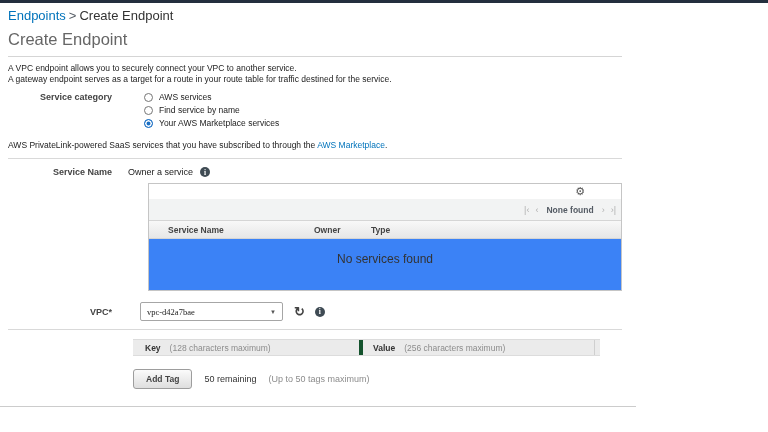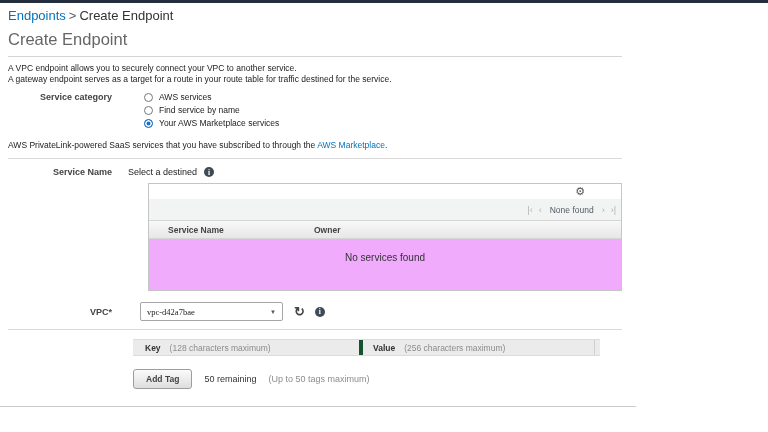--- a/index.html
+++ b/index.html
@@ -76,32 +76,32 @@
     font-family:"Liberation Sans", sans-serif; font-size:8px; color:#333;
     padding:0 4px 0 17px; background:#fff; outline:none;
   }
   .filter-input::placeholder { color:#8c8c8c; }
   .mag-icon { position:absolute; left:4px; top:3px; width:7px; height:7px;
     border:1.3px solid #8a8a8a; border-radius:50%; }
   .mag-icon::after { content:""; position:absolute; left:5px; top:6px; width:4px; height:1.3px;
     background:#8a8a8a; transform:rotate(45deg); }
   .pagination { margin-left:auto; display:flex; align-items:center; gap:6px; color:#b0b0b0; font-size:9px; }
   .pagination .pg-btn { cursor:default; }
-  .pagination .pg-label { color:#545b64; font-weight:normal; font-size:8.5px; margin:0 2px;text-align:center; }
+  .pagination .pg-label { color:#545b64; font-weight:bold; font-size:8.5px; margin:0 2px;text-align:center; }
 
   .thead {
     display:flex; align-items:center; height:19px; flex:none;
     background:linear-gradient(#f8f8f8,#e7e7e7);
     border-top:1px solid #d5d5d5; border-bottom:1px solid #d5d5d5;
     font-weight:bold; color:#444; font-size:8.5px;
   }
   .thead .col1 { padding-left:19px; width:165px; flex:none; }
   .thead .col2 { width:57px; flex:none; }
   .thead .col3 { flex:1; }
-  .tbody { flex:1; display:flex; justify-content:center; padding-top:13px; color:#333; font-size:10px; background:#f0abfc; }
+  .tbody { flex:1; display:flex; justify-content:center; padding-top:13px; color:#333; font-size:12px; background:#3b82f6; }
 
   
   .vpc-row { margin-top:11px; display:flex; align-items:center; }
   .select-box {
     margin-left:28px; width:143px; height:19px; border:1px solid #a6a6a6; border-radius:2px;
     background:#fff; display:flex; align-items:center; padding:0 6px; cursor:pointer;font-family:Liberation Serif, serif;
   }
   .select-box .sel-value { font-size:8.5px; color:#222; }
   .select-box .caret { margin-left:auto; font-size:6px; color:#555; }
   .refresh-icon { margin-left:11px; font-size:13px; font-weight:bold; color:#444; line-height:13px; cursor:pointer; }
@@ -172,40 +172,41 @@
   </div>
 
   <div class="note-line">
     <span>AWS PrivateLink-powered SaaS services that you have subscribed to through the </span><a>AWS Marketplace</a><span>.</span>
   </div>
 
   <hr class="divider">
 
   <div class="service-name-row">
     <div class="form-label">Service Name</div>
-    <span class="value">Select a destined</span>
+    <span class="value">Owner a service</span>
     <span class="info-icon">i</span>
   </div>
 
   <div class="table-box">
     <div class="gear-row">
       <span class="gear-icon">⚙</span>
     </div>
     <div class="toolbar">
       <div class="pagination">
         <span class="pg-btn">|‹</span>
         <span class="pg-btn">‹</span>
         <span class="pg-label">None found</span>
         <span class="pg-btn">›</span>
         <span class="pg-btn">›|</span>
       </div>
     </div>
     <div class="thead">
       <div class="col1">Service Name</div>
       <div class="col2">Owner</div>
+      <div class="col3">Type</div>
     </div>
     <div class="tbody">
       <span>No services found</span>
     </div>
   </div>
 
   <div class="vpc-row">
     <div class="form-label">VPC*</div>
     <div class="select-box">
       <span class="sel-value">vpc-d42a7bae</span>

